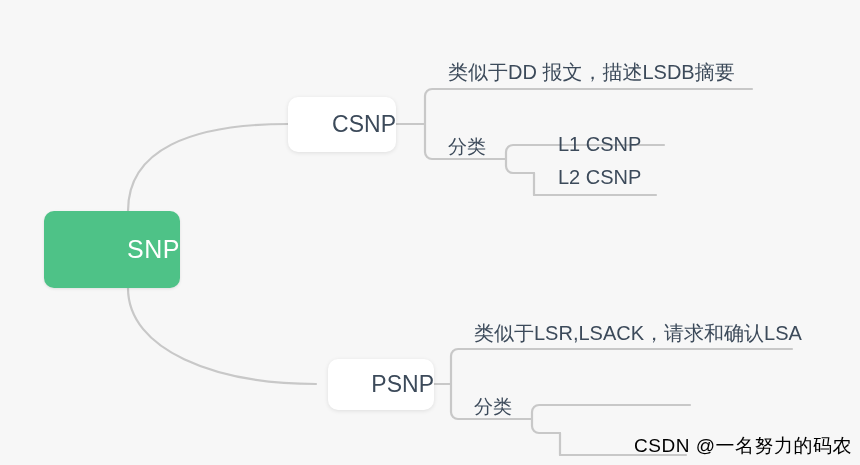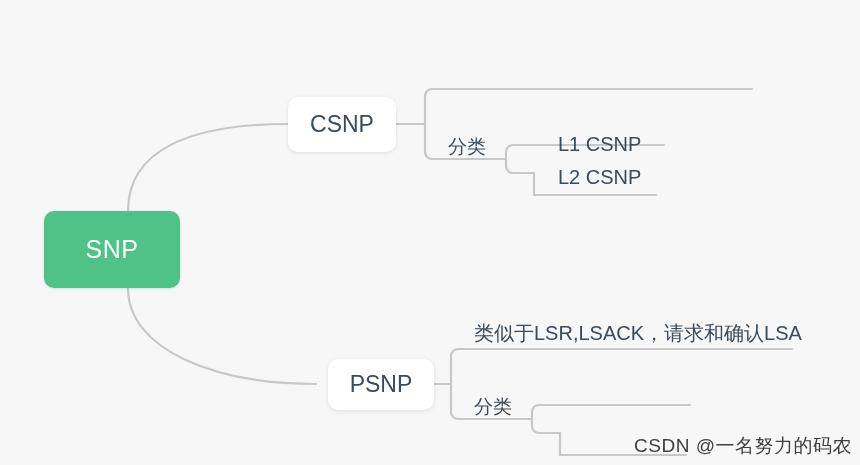--- a/index.html
+++ b/index.html
@@ -27,21 +27,21 @@
     height: 465px;
     pointer-events: none;
   }
 
   
   .node {
     position: absolute;
     box-sizing: border-box;
     display: flex;
     align-items: center;
-    justify-content: center;
+    justify-content: flex-end;
     white-space: nowrap;
   }
 
   .node-root {
     background: #4ec287;
     color: #ffffff;
     border-radius: 10px;
     font-size: 25px;
     letter-spacing: 0.5px;
     box-shadow: 0 1px 3px rgba(0,0,0,0.10);
@@ -69,21 +69,21 @@
   .node-text.leaf {
     font-size: 20px;
   }
 
   
   #watermark {
     position: absolute;
     right: 8px;
     bottom: 6px;
     font-size: 19px;
-    color: #404040;
+    color: #000000;
     letter-spacing: 0.5px;
     white-space: nowrap;
     user-select: none;
   }
 </style>
 </head>
 <body>
 
 <div id="canvas">
 
@@ -133,20 +133,23 @@
   </svg>
 
   <div class="node node-root" style="left:44px; top:211px; width:136px; height:77px;">
     <span>SNP</span>
   </div>
 
   <div class="node node-card" style="left:288px; top:97px; width:108px; height:55px;">
     <span>CSNP</span>
   </div>
 
+  <div class="node node-text" style="left:448px; top:57px; height:30px;">
+    <span>类似于DD 报文，描述LSDB摘要</span>
+  </div>
 
   <div class="node node-text lbl" style="left:448px; top:134px; height:26px;">
     <span>分类</span>
   </div>
 
   <div class="node node-text leaf" style="left:558px; top:130px; height:28px;">
     <span>L1 CSNP</span>
   </div>
 
   <div class="node node-text leaf" style="left:558px; top:163px; height:28px;">

